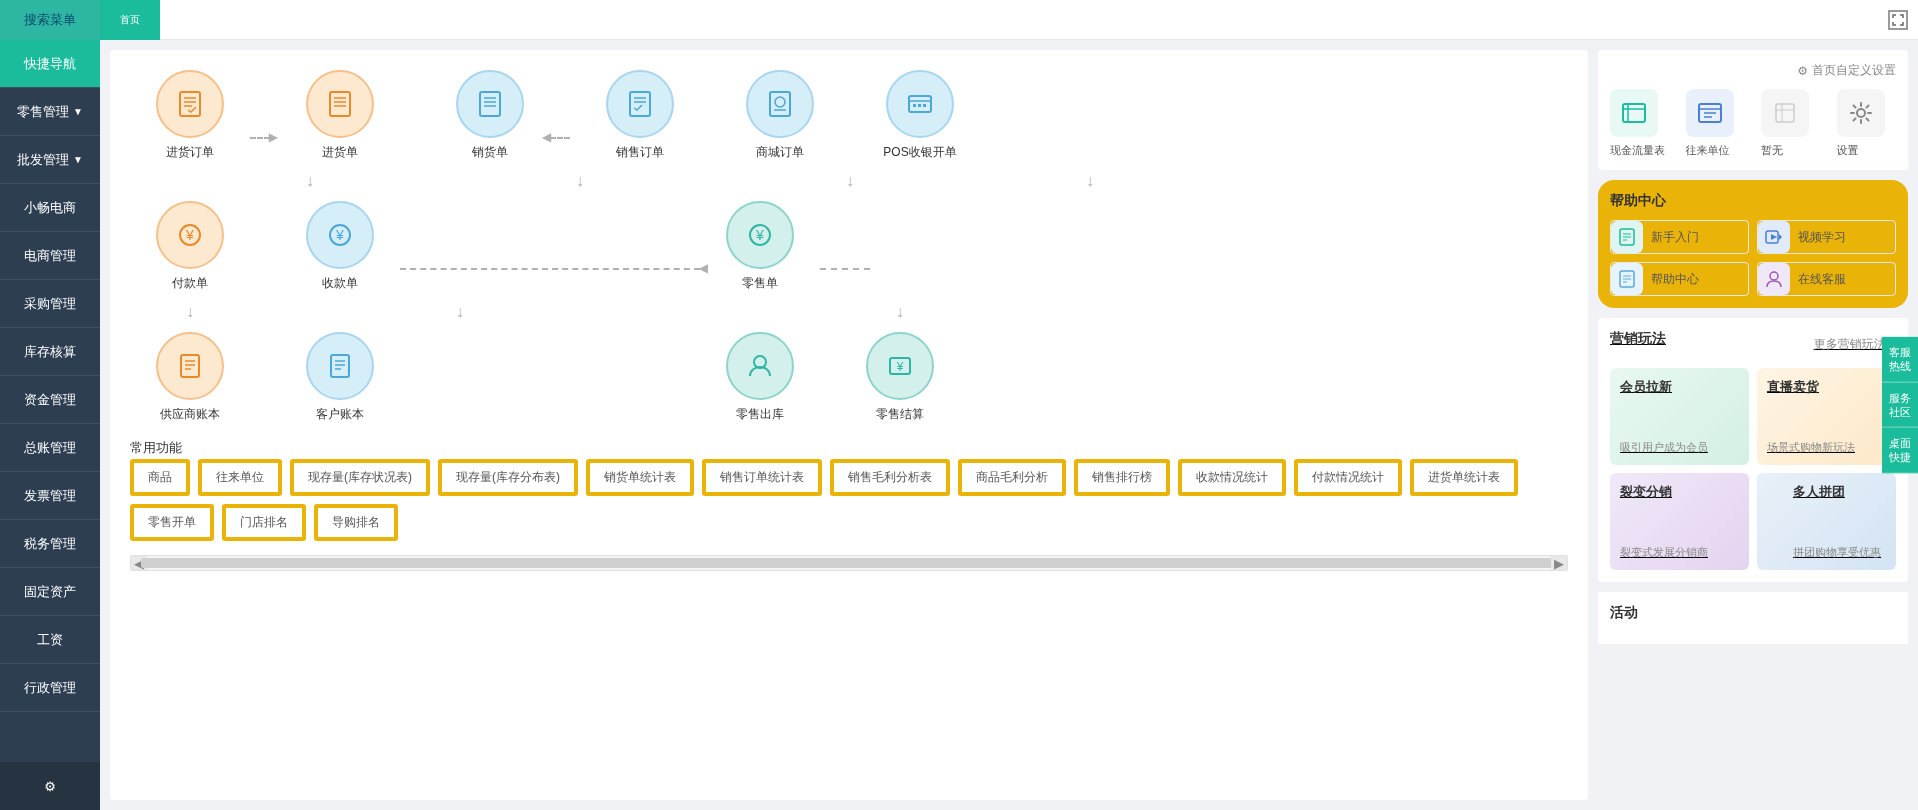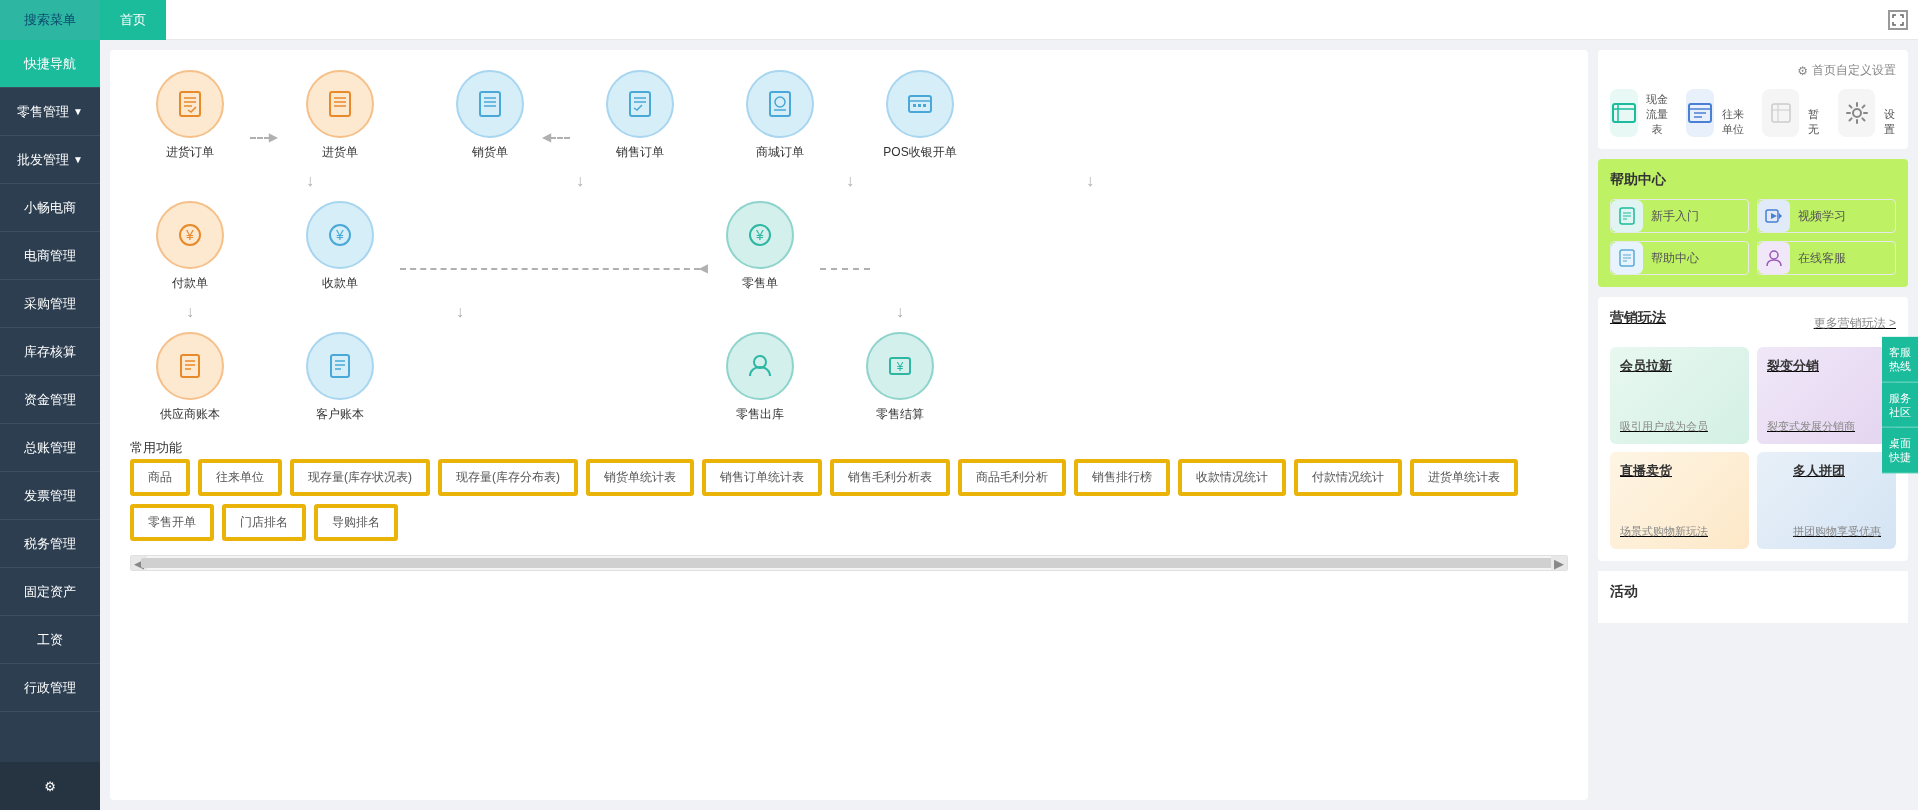--- a/index.html
+++ b/index.html
@@ -1,21 +1,21 @@
 <!DOCTYPE html>
 <html><head>
   <meta charset="utf-8">
   <style>
     * { box-sizing: border-box; margin: 0; padding: 0; }
     body { font-family: 'Microsoft YaHei', Arial, sans-serif; font-size: 13px; background: #f0f2f5; display: flex; flex-direction: column; height: 810px; overflow: hidden; }
 
     
     .top-bar { height: 40px; background: #fff; display: flex; align-items: center; border-bottom: 1px solid #e8e8e8; flex-shrink: 0; }
     .search-menu { width: 100px; height: 52px; background: #2db7a3; display: flex; align-items: center; justify-content: center; color: #0c4a6e; font-size: 13px; cursor: pointer; flex-shrink: 0; }
-    .tab-home { height: 40px; background: #1abc9c; color: #fff; padding: 0 20px; display: flex; align-items: center; font-size: 13px; cursor: pointer; }
+    .tab-home { height: 40px; background: #1abc9c; color: #fff; padding: 0 20px; display: flex; align-items: center; font-size: 10px; cursor: pointer; }
     .top-right { margin-left: auto; display: flex; align-items: center; padding-right: 10px; }
     .fullscreen-icon { width: 20px; height: 20px; border: 2px solid #999; display: flex; align-items: center; justify-content: center; cursor: pointer; }
 
     
     .main-layout { display: flex; flex: 1; overflow: hidden; }
 
     
     .sidebar { width: 100px; background: #2c3e50; color: #fff; display: flex; flex-direction: column; flex-shrink: 0; overflow-y: auto; }
     .sidebar-item { height: 48px; display: flex; align-items: center; justify-content: center; font-size: 13px; cursor: pointer; border-bottom: 1px solid #3d4f5f; position: relative; }
     .sidebar-item.active { background: #1abc9c; }
@@ -50,30 +50,30 @@
     .scroll-right { position: absolute; right: 0; top: 0; bottom: 0; width: 16px; display: flex; align-items: center; justify-content: center; color: #888; cursor: pointer; background: #e8e8e8; }
 
     
     .right-panel { width: 320px; flex-shrink: 0; padding: 10px 10px 10px 0; display: flex; flex-direction: column; gap: 10px; }
 
     
     .quick-icons-section { background: #fff; border-radius: 4px; padding: 12px; }
     .quick-icons-header { display: flex; align-items: center; justify-content: flex-end; margin-bottom: 10px; }
     .customize-link { font-size: 12px; color: #888; cursor: pointer; display: flex; align-items: center; gap: 4px; }
     .quick-icons-grid { display: flex; gap: 16px; justify-content: flex-start; }
-    .quick-icon-item { display: flex; align-items: flex-end; gap: 6px; cursor: pointer; width: 60px; }
+    .quick-icon-item { display: flex; flex-direction: column; align-items: flex-start; gap: 6px; cursor: pointer; width: 60px; }
     .quick-icon-box { width: 48px; height: 48px; border-radius: 8px; display: flex; align-items: center; justify-content: center; font-size: 22px; }
     .quick-icon-box.teal-bg { background: #e8f8f5; color: #1abc9c; }
     .quick-icon-box.blue-bg { background: #e8f0fb; color: #4a7fd4; }
     .quick-icon-box.gray-bg { background: #f5f5f5; color: #bbb; }
     .quick-icon-box.settings-bg { background: #f5f5f5; color: #888; }
     .quick-icon-label { font-size: 11px; color: #555; text-align: center; }
 
     
-    .help-section { background: #bef264; border-radius: 4px; padding: 12px; }
+    .help-section { background: #eab308; border-radius: 16px; padding: 12px; }
     .section-title { font-size: 14px; font-weight: 600; color: #333; margin-bottom: 10px; }
     .help-grid { display: grid; grid-template-columns: 1fr 1fr; gap: 8px; }
     .help-item { display: flex; align-items: center; gap: 8px; border: 1px solid #e8e8e8; border-radius: 4px; cursor: pointer; }
     .help-icon { width: 32px; height: 32px; border-radius: 6px; display: flex; align-items: center; justify-content: center; font-size: 16px; }
     .help-icon.teal { background: #e0f5f1; color: #1abc9c; }
     .help-icon.blue { background: #e0eaf8; color: #4a7fd4; }
     .help-icon.doc { background: #e8f4fd; color: #5ba8d8; }
     .help-icon.person { background: #f0e8f8; color: #9b59b6; }
     .help-label { font-size: 12px; color: #555; }
 
@@ -511,27 +511,27 @@
       <div class="marketing-section">
         <div class="marketing-header">
           <div class="section-title">营销玩法</div>
           <div class="more-link">更多营销玩法 &gt;</div>
         </div>
         <div class="marketing-grid">
           <div class="marketing-card green-card">
             <div class="marketing-card-title">会员拉新</div>
             <div class="marketing-card-sub">吸引用户成为会员</div>
           </div>
+          <div class="marketing-card orange-card">
+            <div class="marketing-card-title">直播卖货</div>
+            <div class="marketing-card-sub">场景式购物新玩法</div>
+          </div>
           <div class="marketing-card purple-card">
             <div class="marketing-card-title">裂变分销</div>
             <div class="marketing-card-sub">裂变式发展分销商</div>
-          </div>
-          <div class="marketing-card orange-card">
-            <div class="marketing-card-title">直播卖货</div>
-            <div class="marketing-card-sub">场景式购物新玩法</div>
           </div>
           <div class="marketing-card blue-card">
             <div class="marketing-card-title">多人拼团</div>
             <div class="marketing-card-sub">拼团购物享受优惠</div>
           </div>
         </div>
       </div>
 
       <div class="activity-section">
         <div class="section-title">活动</div>

